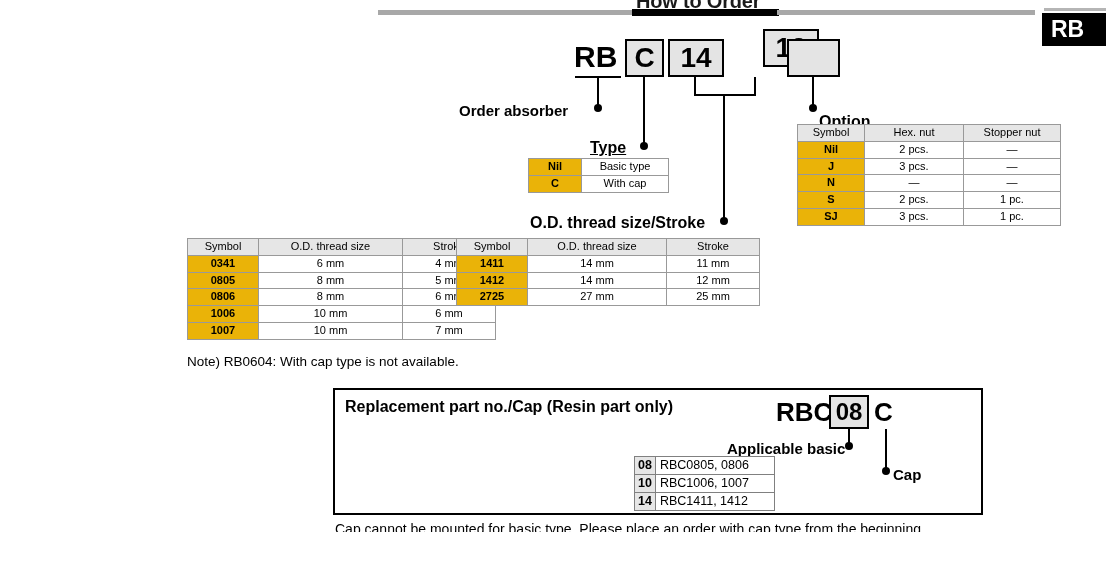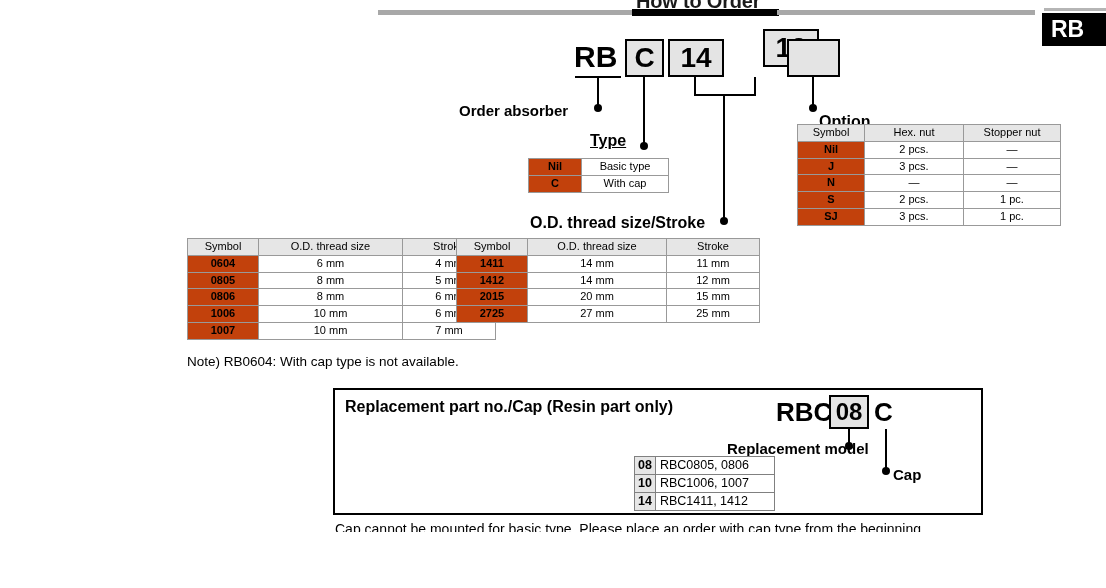--- a/index.html
+++ b/index.html
@@ -126,21 +126,21 @@
     text-align: center;
     font-weight: normal;
     line-height: 1.25;
     white-space: nowrap;
   }
   table.spec thead th {
     background: #e6e6e6;
     font-weight: normal;
   }
   table.spec td.sym {
-    background: #c2410c;
+    background: #eab308;
     font-weight: bold;
   }
 
   
   .note {
     position: absolute;
     font-size: 13.5px;
     white-space: nowrap;
   }
 
@@ -224,21 +224,21 @@
   <div class="pn-box" style="left:668px; top:39px; width:56px; height:38px;">14</div>
   <div class="pn-box" style="left:727px; top:29px; width:56px; height:38px;margin-left:36px;">12</div>
   <div class="pn-box" style="left:787px; top:39px; width:53px; height:38px;"></div>
 
   <div class="lead-v" style="left:597px; top:77px; height:29px;"></div>
   <div class="dot" style="left:594px; top:104px;"></div>
   <div class="callout" style="left:459px; top:102px;">Order absorber</div>
 
   <div class="lead-v" style="left:643px; top:77px; height:68px;"></div>
   <div class="dot" style="left:640px; top:142px;"></div>
-  <div class="callout callout-lg" style="left:590px; top:132px;text-decoration:underline;">Type</div>
+  <div class="callout callout-lg" style="left:590px; top:139px;text-decoration:underline;">Type</div>
 
   <div class="lead-v" style="left:694px; top:77px; height:18px;"></div>
   <div class="lead-v" style="left:754px; top:77px; height:18px;"></div>
   <div class="lead-h" style="left:694px; top:94px; width:62px;"></div>
   <div class="lead-v" style="left:723px; top:94px; height:126px;"></div>
   <div class="dot" style="left:720px; top:217px;"></div>
   <div class="callout callout-lg" style="left:530px; top:214px;">O.D. thread size/Stroke</div>
 
   <div class="lead-v" style="left:812px; top:77px; height:29px;"></div>
   <div class="dot" style="left:809px; top:104px;"></div>
@@ -297,21 +297,21 @@
   <table class="spec" style="left:187px; top:238px;">
     <thead>
         <tr id="stroke-left-head">
           <th style="width: 62px;">Symbol</th>
           <th style="width: 135px;">O.D. thread size</th>
           <th style="width: 84px;">Stroke</th>
         </tr>
       </thead>
     <tbody id="stroke-left-body">
         <tr>
-          <td class="sym">0604</td>
+          <td class="sym">0341</td>
           <td>6 mm</td>
           <td>4 mm</td>
         </tr>
         <tr>
           <td class="sym">0805</td>
           <td>8 mm</td>
           <td>5 mm</td>
         </tr>
         <tr>
           <td class="sym">0806</td>
@@ -344,45 +344,40 @@
           <td class="sym">1411</td>
           <td>14 mm</td>
           <td>11 mm</td>
         </tr>
         <tr>
           <td class="sym">1412</td>
           <td>14 mm</td>
           <td>12 mm</td>
         </tr>
         <tr>
-          <td class="sym">2015</td>
-          <td>20 mm</td>
-          <td>15 mm</td>
-        </tr>
-        <tr>
           <td class="sym">2725</td>
           <td>27 mm</td>
           <td>25 mm</td>
         </tr>
       </tbody>
   </table>
 
   <div class="note" style="left:187px; top:354px;">Note) RB0604: With cap type is not available.</div>
 
   <div class="panel" style="left:333px; top:388px; width:650px; height:127px;"></div>
 
   <div class="panel-title" style="left:345px; top:398px;">Replacement part no./Cap (Resin part only)</div>
 
   <div class="pn2-text" style="left:776px; top:397px;">RBC</div>
   <div class="pn2-box" style="left:829px; top:395px; width:40px; height:34px;">08</div>
   <div class="pn2-text" style="left:874px; top:397px;">C</div>
 
   <div class="lead-v" style="left:848px; top:429px; height:16px;"></div>
   <div class="dot" style="left:845px; top:442px;"></div>
-  <div class="callout" style="left:727px; top:440px;">Replacement model</div>
+  <div class="callout" style="left:727px; top:440px;">Applicable basic</div>
 
   <div class="lead-v" style="left:885px; top:429px; height:41px;"></div>
   <div class="dot" style="left:882px; top:467px;"></div>
   <div class="callout" style="left:893px; top:466px;">Cap</div>
 
   <table class="mini" style="left:634px; top:456px;">
     <tbody id="models-left-body">
         <tr>
           <td class="k">08</td>
           <td style="width: 110px;">RBC0805, 0806</td>

